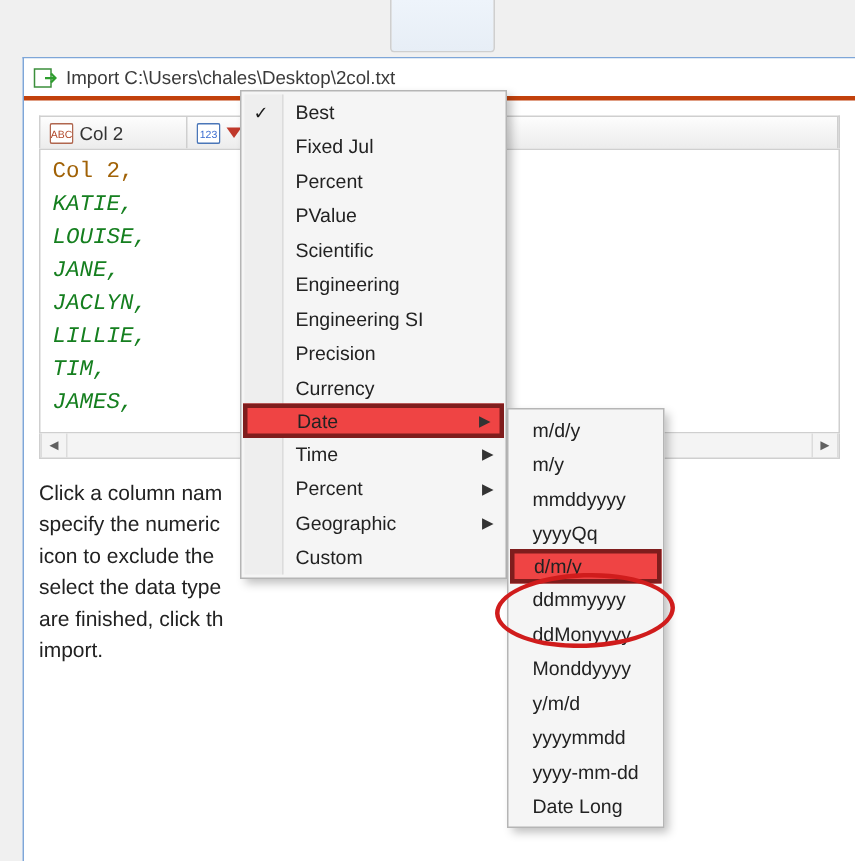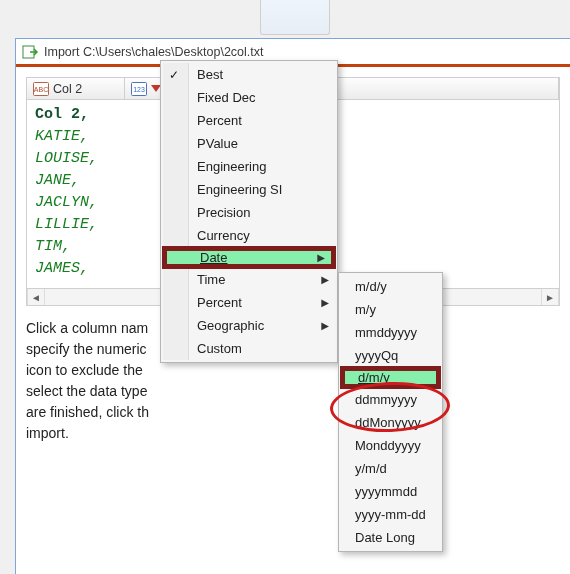--- a/index.html
+++ b/index.html
@@ -95,21 +95,21 @@
       border: 1px solid #cfcfcf;
       background: #ffffff;
       height: 190px;
       padding: 4px 8px;
       overflow: hidden;
       font-family: Consolas, "Courier New", monospace;
       font-size: 15px;
       line-height: 22px;
       position: relative;
     }
-    .data-pane .header-line { color: #14532d; font-weight: bold; }
+    .data-pane .header-line { color: #a16207; font-weight: normal; }
     .data-pane .val-line { color: #157f1f; font-style: italic; }
     .scroll-strip {
       height: 17px;
       border: 1px solid #cfcfcf;
       border-top: none;
       background: #f4f4f4;
       position: relative;
     }
     .scroll-strip .arrow-l, .scroll-strip .arrow-r {
       position: absolute;
@@ -148,27 +148,26 @@
       position: relative;
       height: 23px;
       display: flex;
       align-items: center;
       padding-left: 34px;
       padding-right: 20px;
       white-space: nowrap;
       color: #222;
     }
     .menu-item.hl {
-      background: #86efac;
-      border: 5px solid #7f1d1d;
+      background: #ef4444;
+      border: 3px solid #7f1d1d;
       height: 23px;
       margin: -1px;
       padding-left: 33px;
       padding-right: 19px;
-      text-decoration: underline;
     }
     .menu-item .check {
       position: absolute;
       left: 6px;
       font-size: 12px;
       color: #1a1a1a;
     }
     .menu-item .sub-arrow {
       position: absolute;
       right: 6px;
@@ -270,27 +269,30 @@
 </div>
 
 <div class="menu main">
   <div class="gutter"></div>
   <div id="main-menu-items">
       <div class="menu-item">
         <span class="check">✓</span>
         <span>Best</span>
       </div>
       <div class="menu-item">
-        <span>Fixed Dec</span>
+        <span>Fixed Jul</span>
       </div>
       <div class="menu-item">
         <span>Percent</span>
       </div>
       <div class="menu-item">
         <span>PValue</span>
+      </div>
+      <div class="menu-item">
+        <span>Scientific</span>
       </div>
       <div class="menu-item">
         <span>Engineering</span>
       </div>
       <div class="menu-item">
         <span>Engineering SI</span>
       </div>
       <div class="menu-item">
         <span>Precision</span>
       </div>

